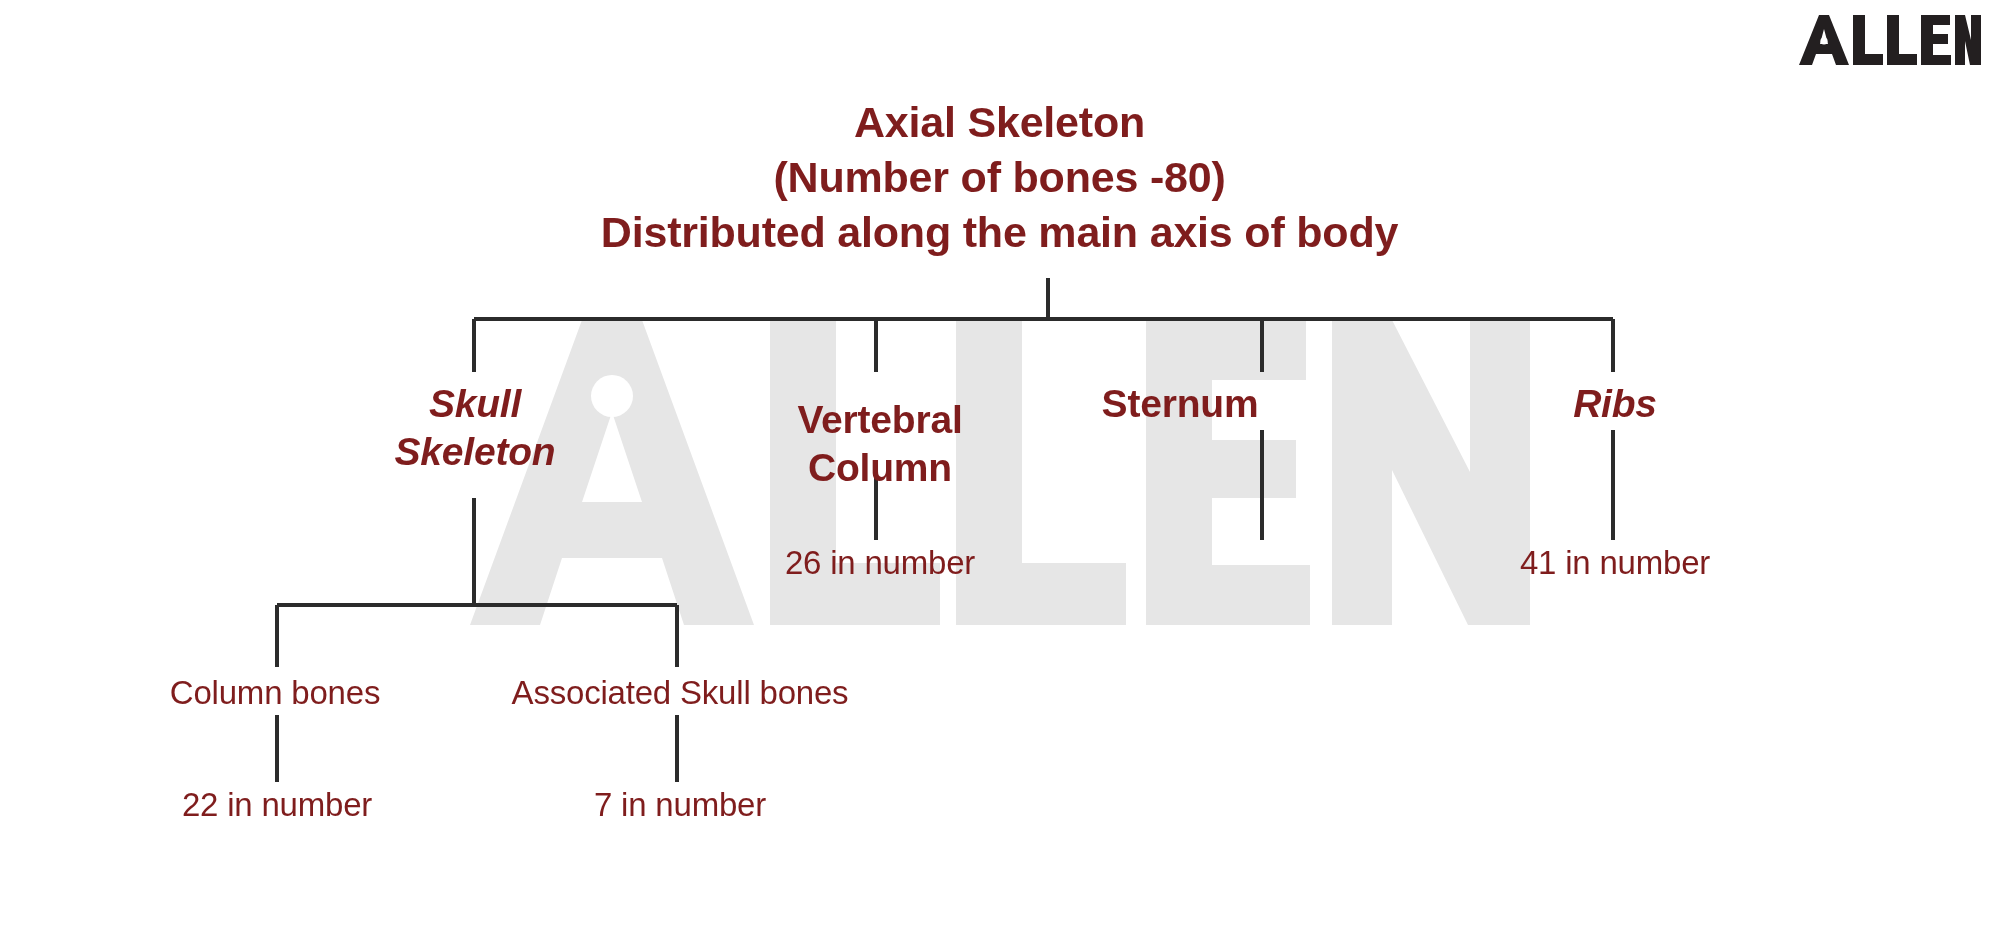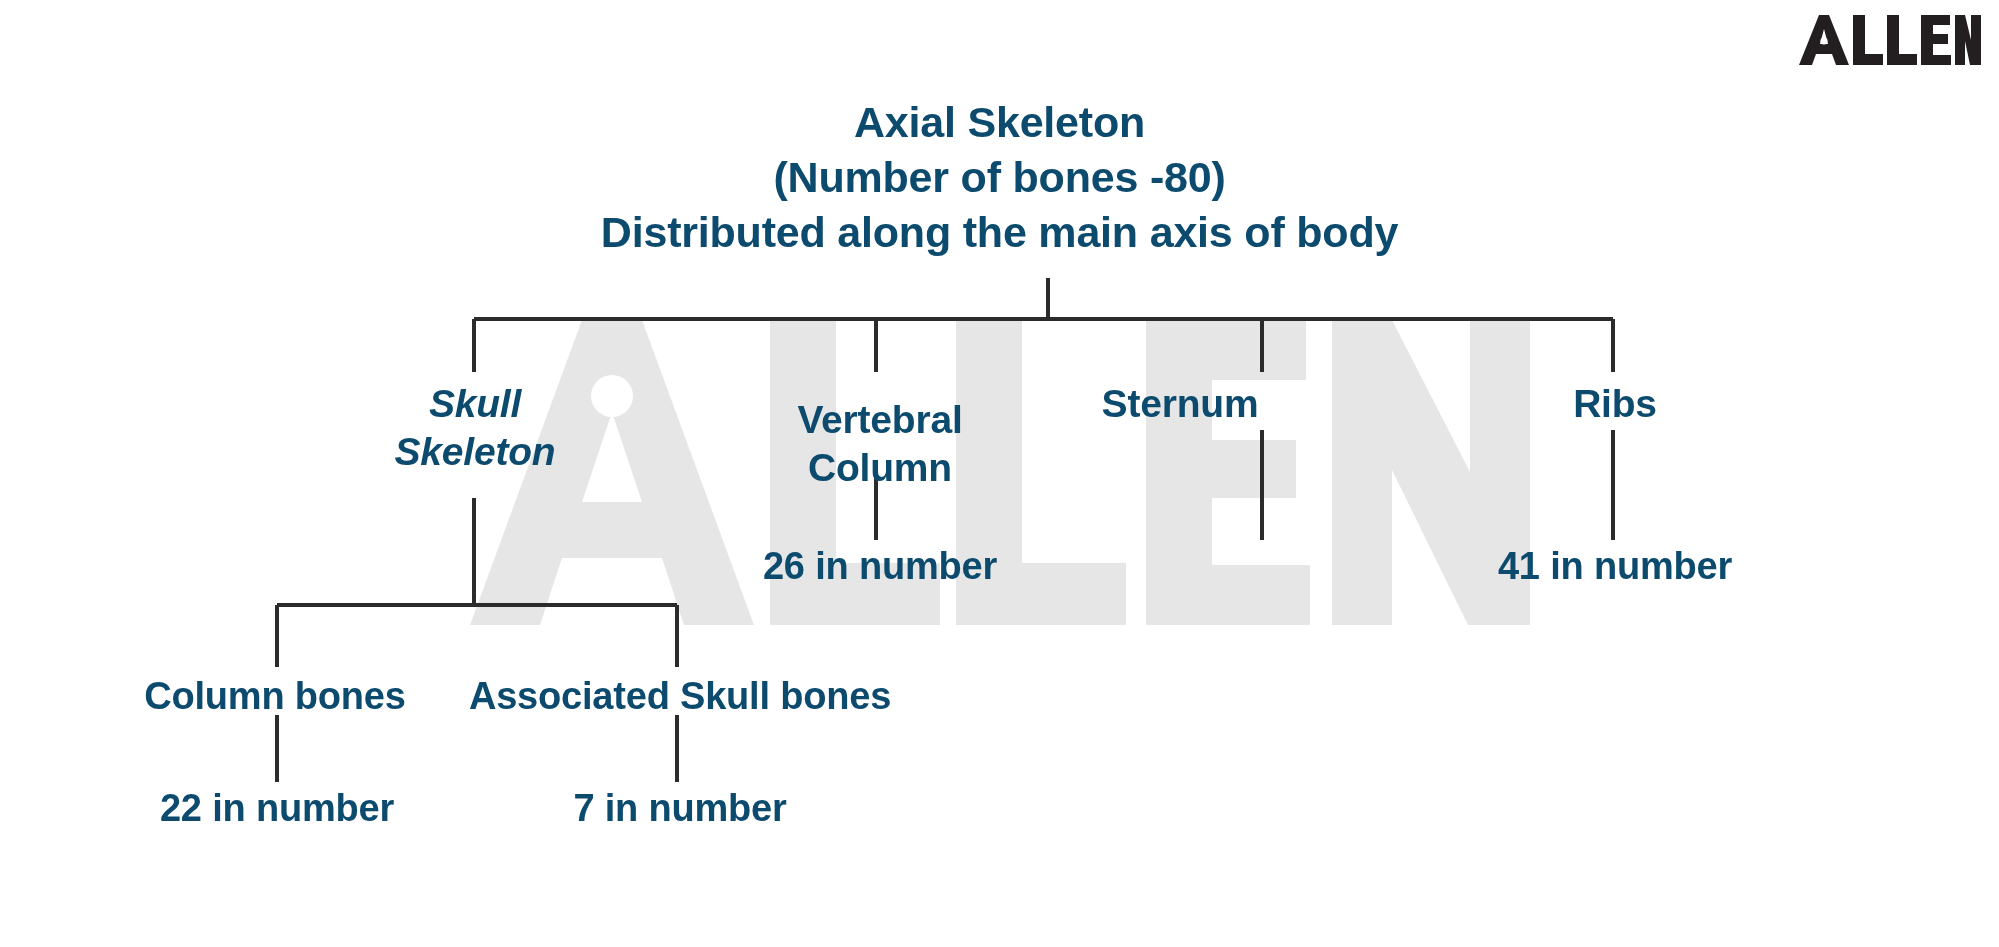--- a/index.html
+++ b/index.html
@@ -49,49 +49,49 @@
     top: 0;
     width: 1999px;
     height: 947px;
     pointer-events: none;
   }
   .connectors svg { display: block; width: 100%; height: 100%; }
 
   
   .node {
     position: absolute;
-    color: #0c4a6e;
+    color: #7f1d1d;
     font-weight: bold;
     text-align: center;
     white-space: pre-line;
     line-height: 1.22;
     letter-spacing: -0.2px;
   }
 
   .root-title {
     left: 0;
     top: 95px;
     width: 1999px;
     font-size: 43px;
     line-height: 1.28;
   }
 
   .branch-label {
     font-size: 39px;
   }
   .count-label {
-    font-size: 38px;
-    font-weight: bold;
+    font-size: 33px;
+    font-weight: normal;
   }
 
   
   .n-skull      { left: 295px;  top: 380px; width: 360px; font-style: italic; }
   .n-vertebral  { left: 700px;  top: 396px; width: 360px; }
   .n-sternum    { left: 1000px; top: 380px; width: 360px; }
-  .n-ribs       { left: 1435px; top: 380px; width: 360px; }
+  .n-ribs       { left: 1435px; top: 380px; width: 360px; font-style: italic; }
 
   
   .c-vertebral  { left: 700px;  top: 543px; width: 360px; }
   .c-sternum    { left: 1000px; top: 543px; width: 360px; }
   .c-ribs       { left: 1435px; top: 543px; width: 360px; }
 
   
   .n-skullbones { left: 105px; top: 673px; width: 340px; }
   .n-assocbones { left: 420px; top: 673px; width: 520px; }
 

